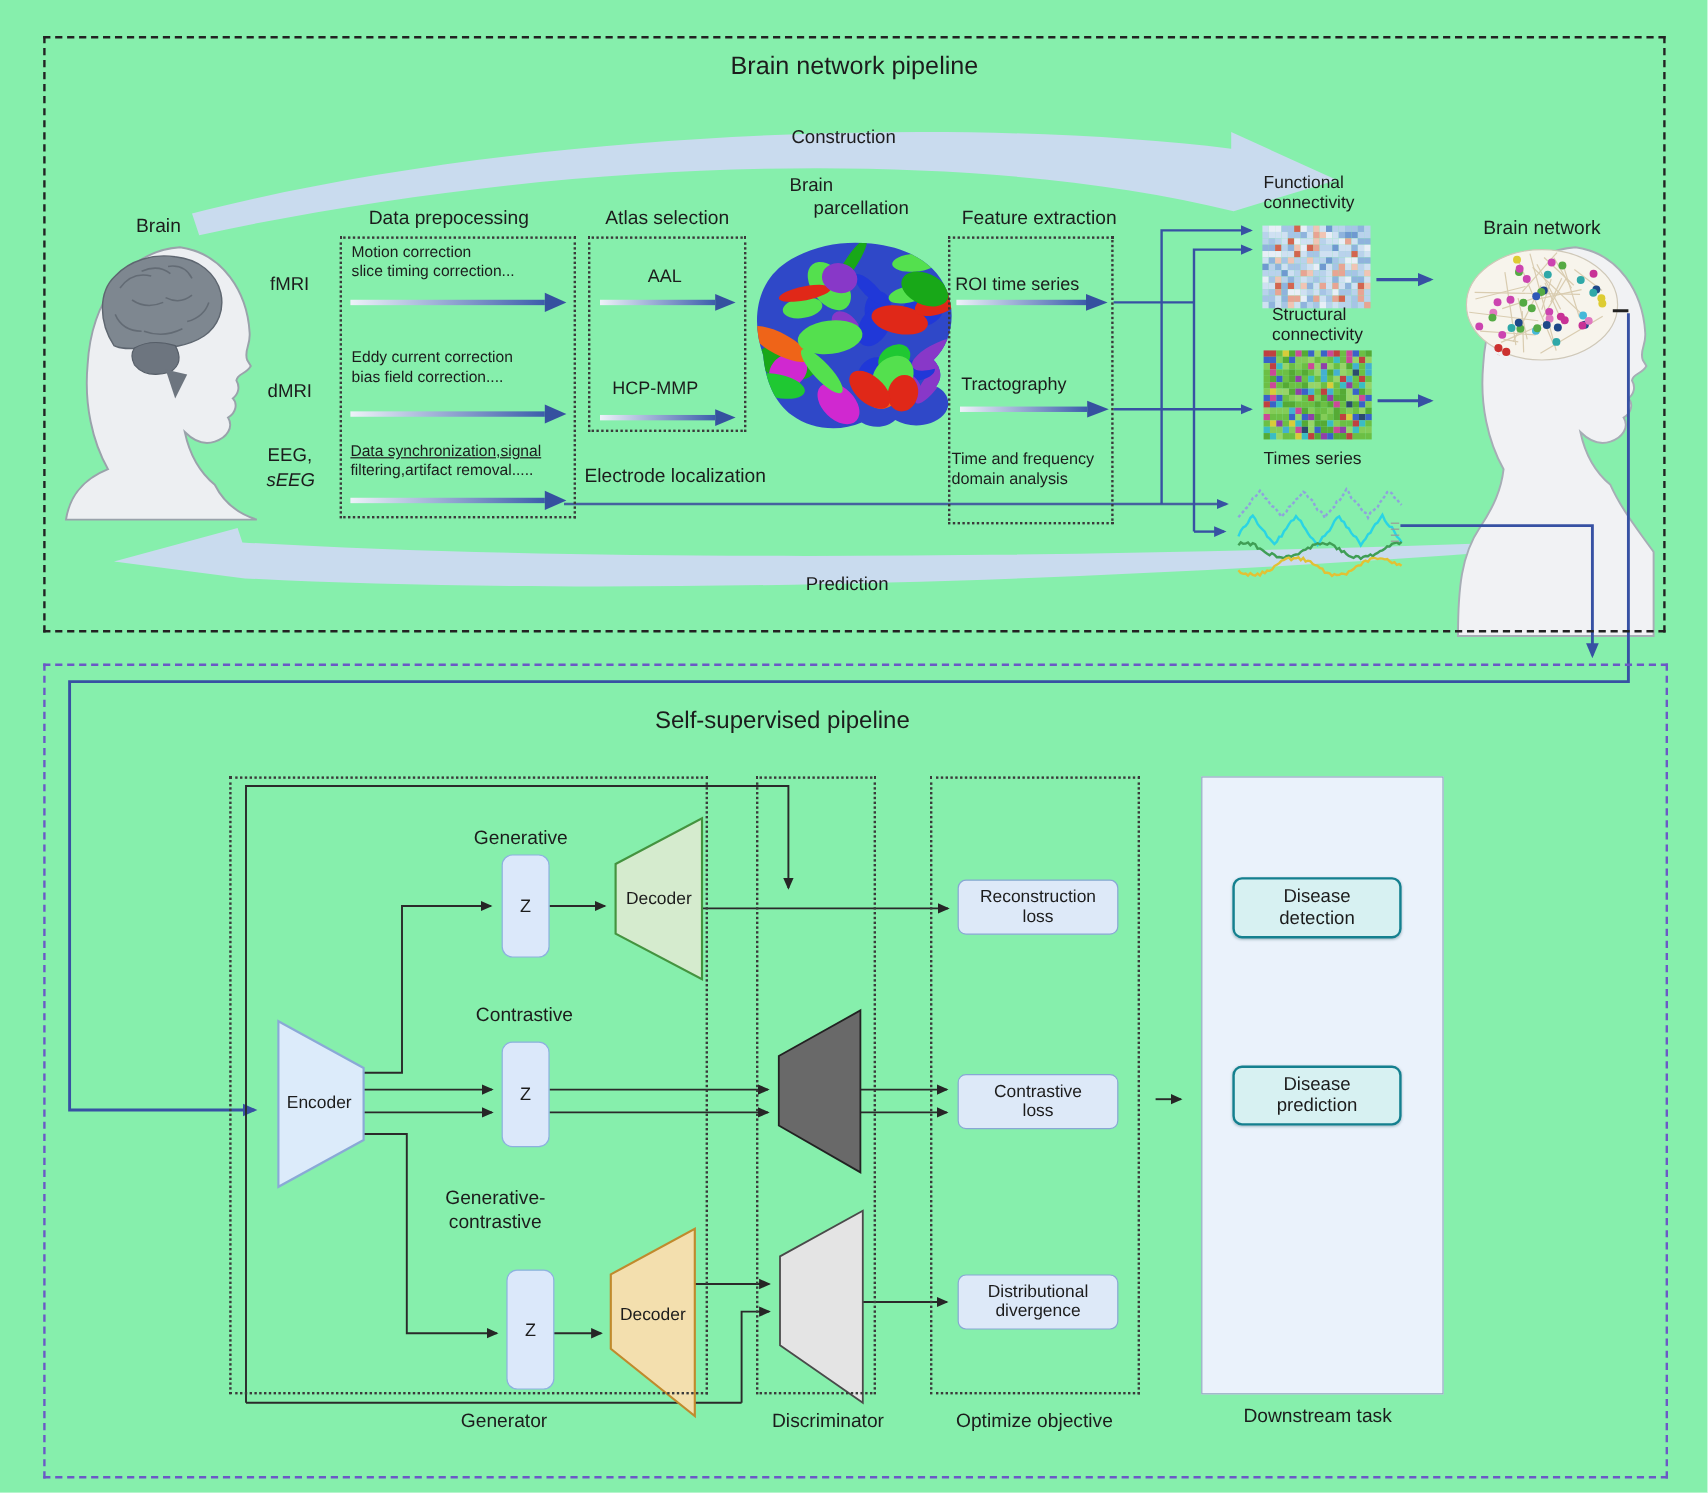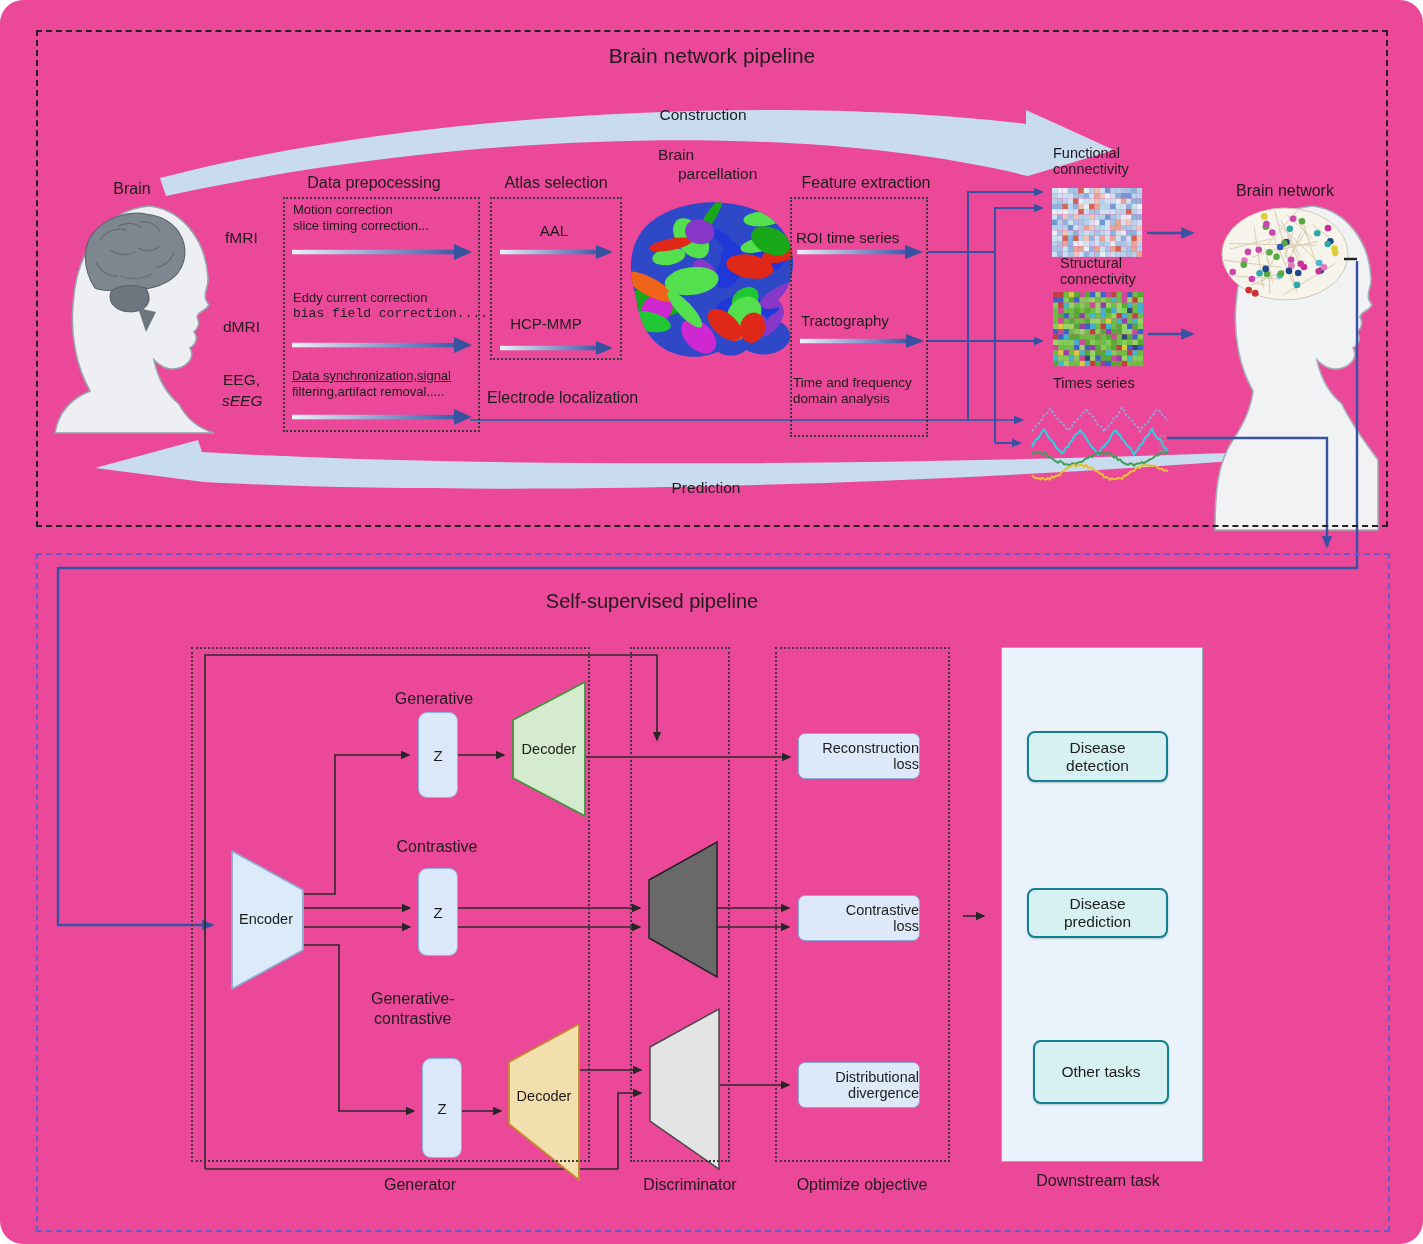--- a/index.html
+++ b/index.html
@@ -1,23 +1,23 @@
 <!DOCTYPE html>
 <html><head>
 <meta charset="utf-8">
 <style>
   html,body{margin:0;padding:0;background:#fff;font-family:"Liberation Sans",sans-serif;color:#1c1c1c;}
-  #canvas{position:relative;width:1423px;height:1244px;background:#ec4899;overflow:hidden;border-radius:23px;}
+  #canvas{position:relative;width:1423px;height:1244px;background:#86efac;overflow:hidden;}
   svg{position:absolute;left:0;top:0;pointer-events:none;}
   .lbl{position:absolute;white-space:nowrap;line-height:1.18;}
   .ctr{transform:translateX(-50%);text-align:center;}
   .dotbox{position:absolute;border:2px dotted #3a3a3a;box-sizing:border-box;}
   .outerbox{position:absolute;box-sizing:border-box;}
-  .lossbox{position:absolute;width:122px;height:46px;background:#dde9f8;border:1.5px solid #88a7d4;border-radius:7px;
-           display:flex;flex-direction:column;align-items:flex-end;justify-content:center;font-size:14.5px;box-sizing:border-box;}
+  .lossbox{position:absolute;width:134px;height:46px;background:#dde9f8;border:1.5px solid #88a7d4;border-radius:7px;
+           display:flex;flex-direction:column;align-items:center;justify-content:center;font-size:14.5px;box-sizing:border-box;}
   .taskbox{position:absolute;background:#d7f1f2;border:2px solid #14808f;border-radius:8px;
            display:flex;flex-direction:column;align-items:center;justify-content:center;font-size:15.5px;box-sizing:border-box;
            box-shadow:0 1px 2px rgba(0,60,70,.25);}
   .zbox{position:absolute;width:40px;background:#dbe8fa;border:1.5px solid #8db0e0;border-radius:9px;
         display:flex;align-items:center;justify-content:center;font-size:15px;box-sizing:border-box;}
   .panel{position:absolute;background:#eaf2fb;border:1.5px solid #93aac1;box-sizing:border-box;}
   .t21{font-size:21px;} .t20{font-size:20px;} .t16{font-size:16px;} .t155{font-size:15.5px;}
   .t15{font-size:15px;} .t145{font-size:14.5px;} .t135{font-size:13.5px;} .t125{font-size:13px;}
 </style>
 </head>
@@ -739,21 +739,21 @@
 <div class="lbl t155" style="left:225px;top:229px;">fMRI</div>
 <div class="lbl t155" style="left:223px;top:318px;">dMRI</div>
 <div class="lbl t155" style="left:223px;top:371px;">EEG,</div>
 <div class="lbl t155" style="left:222px;top:392px;font-style:italic;">sEEG</div>
 
 <div class="lbl ctr t16" style="left:374px;top:174px;">Data prepocessing</div>
 <div class="dotbox" style="left:283px;top:197px;width:197px;height:235px;"></div>
 <div class="lbl t125" style="left:293px;top:202px;">Motion correction</div>
 <div class="lbl t125" style="left:293px;top:218px;">slice timing correction...</div>
 <div class="lbl t125" style="left:293px;top:290px;">Eddy current correction</div>
-<div class="lbl t125" style="left:293px;top:306px;font-family:Liberation Mono, monospace;">bias field correction....</div>
+<div class="lbl t125" style="left:293px;top:306px;">bias field correction....</div>
 <div class="lbl t125" style="left:292px;top:368px;text-decoration:underline;">Data synchronization,signal</div>
 <div class="lbl t125" style="left:292px;top:384px;">filtering,artifact removal.....</div>
 
 <div class="lbl ctr t16" style="left:556px;top:174px;">Atlas selection</div>
 <div class="dotbox" style="left:490px;top:197px;width:132px;height:163px;"></div>
 <div class="lbl ctr t15" style="left:554px;top:222px;">AAL</div>
 <div class="lbl ctr t15" style="left:546px;top:315px;">HCP-MMP</div>
 
 <div class="lbl t155" style="left:658px;top:146px;">Brain</div>
 <div class="lbl t155" style="left:678px;top:165px;">parcellation</div>
@@ -815,22 +815,19 @@
 </div>
 
 <div class="taskbox" style="left:1027px;top:731px;width:141px;height:51px;">
   <div>Disease</div>
   <div>detection</div>
 </div>
 <div class="taskbox" style="left:1027px;top:888px;width:141px;height:50px;">
   <div>Disease</div>
   <div>prediction</div>
 </div>
-<div class="taskbox" style="left:1033px;top:1040px;width:136px;height:64px;">
-  <div>Other tasks</div>
-</div>
 
 <div class="lbl ctr t16" style="left:420px;top:1176px;">Generator</div>
 <div class="lbl ctr t16" style="left:690px;top:1176px;">Discriminator</div>
 <div class="lbl ctr t16" style="left:862px;top:1176px;">Optimize objective</div>
 <div class="lbl ctr t16" style="left:1098px;top:1172px;text-align:center;">Downstream task</div>
 
 </div>
 
 </body></html>

